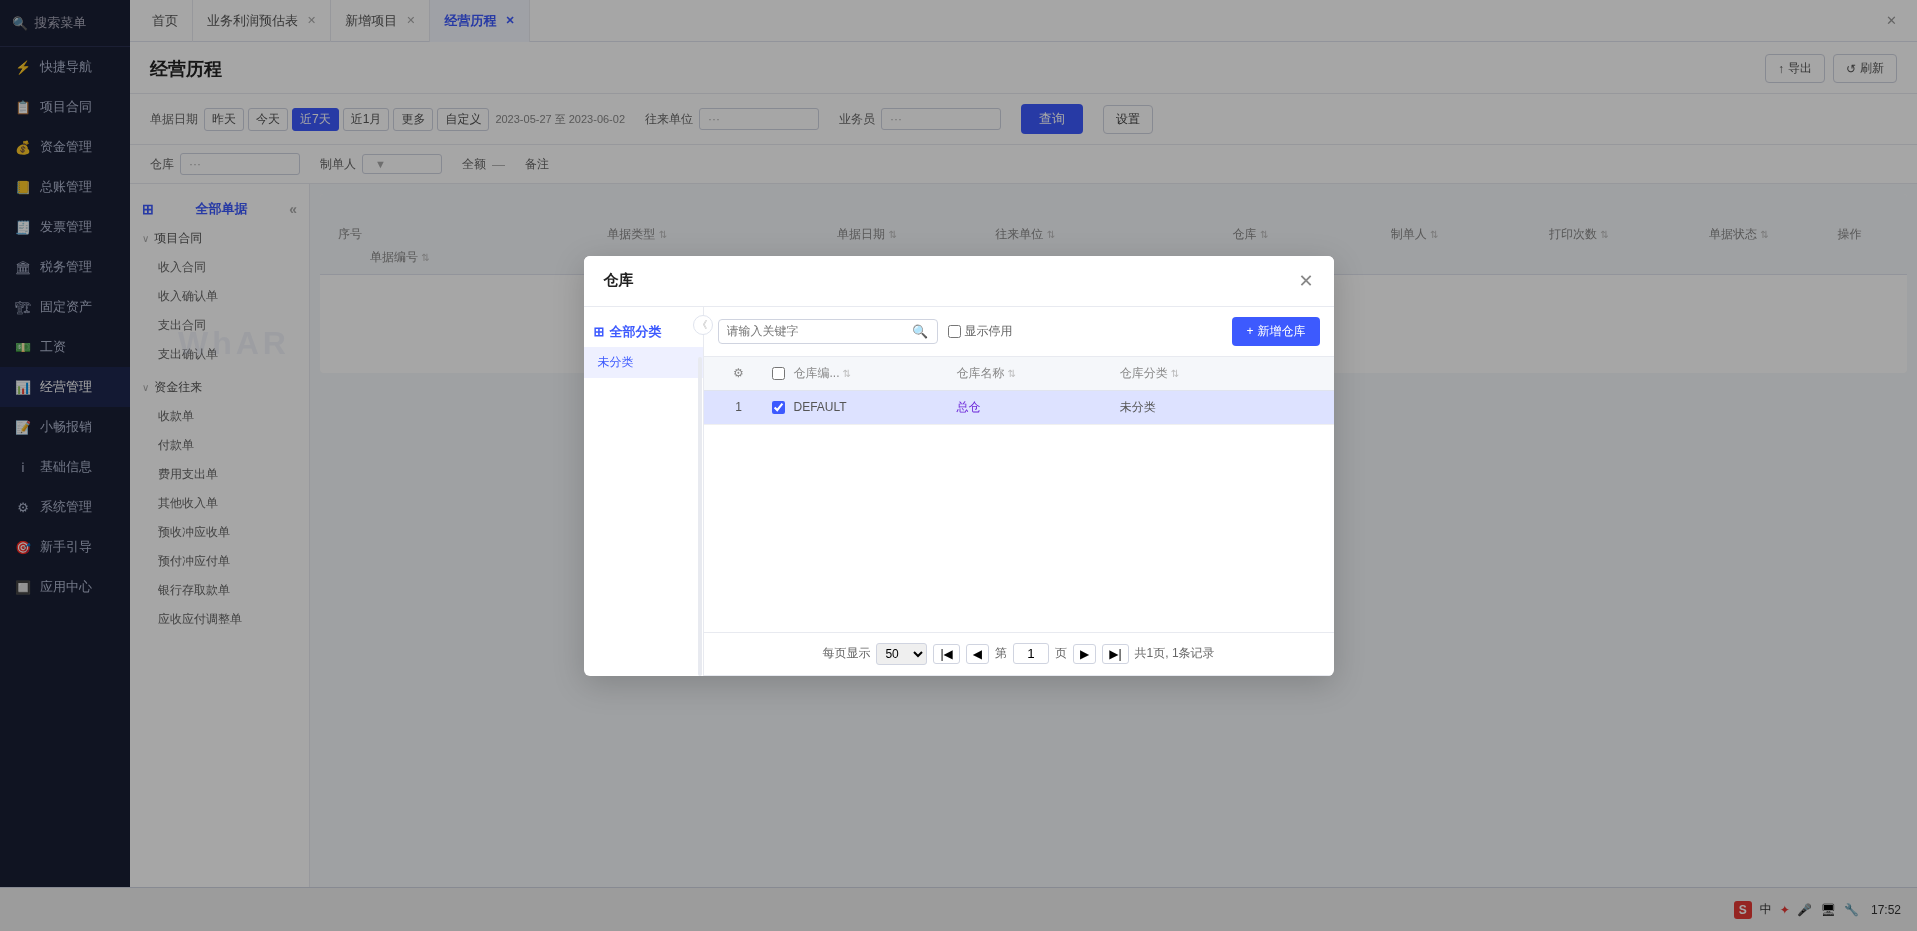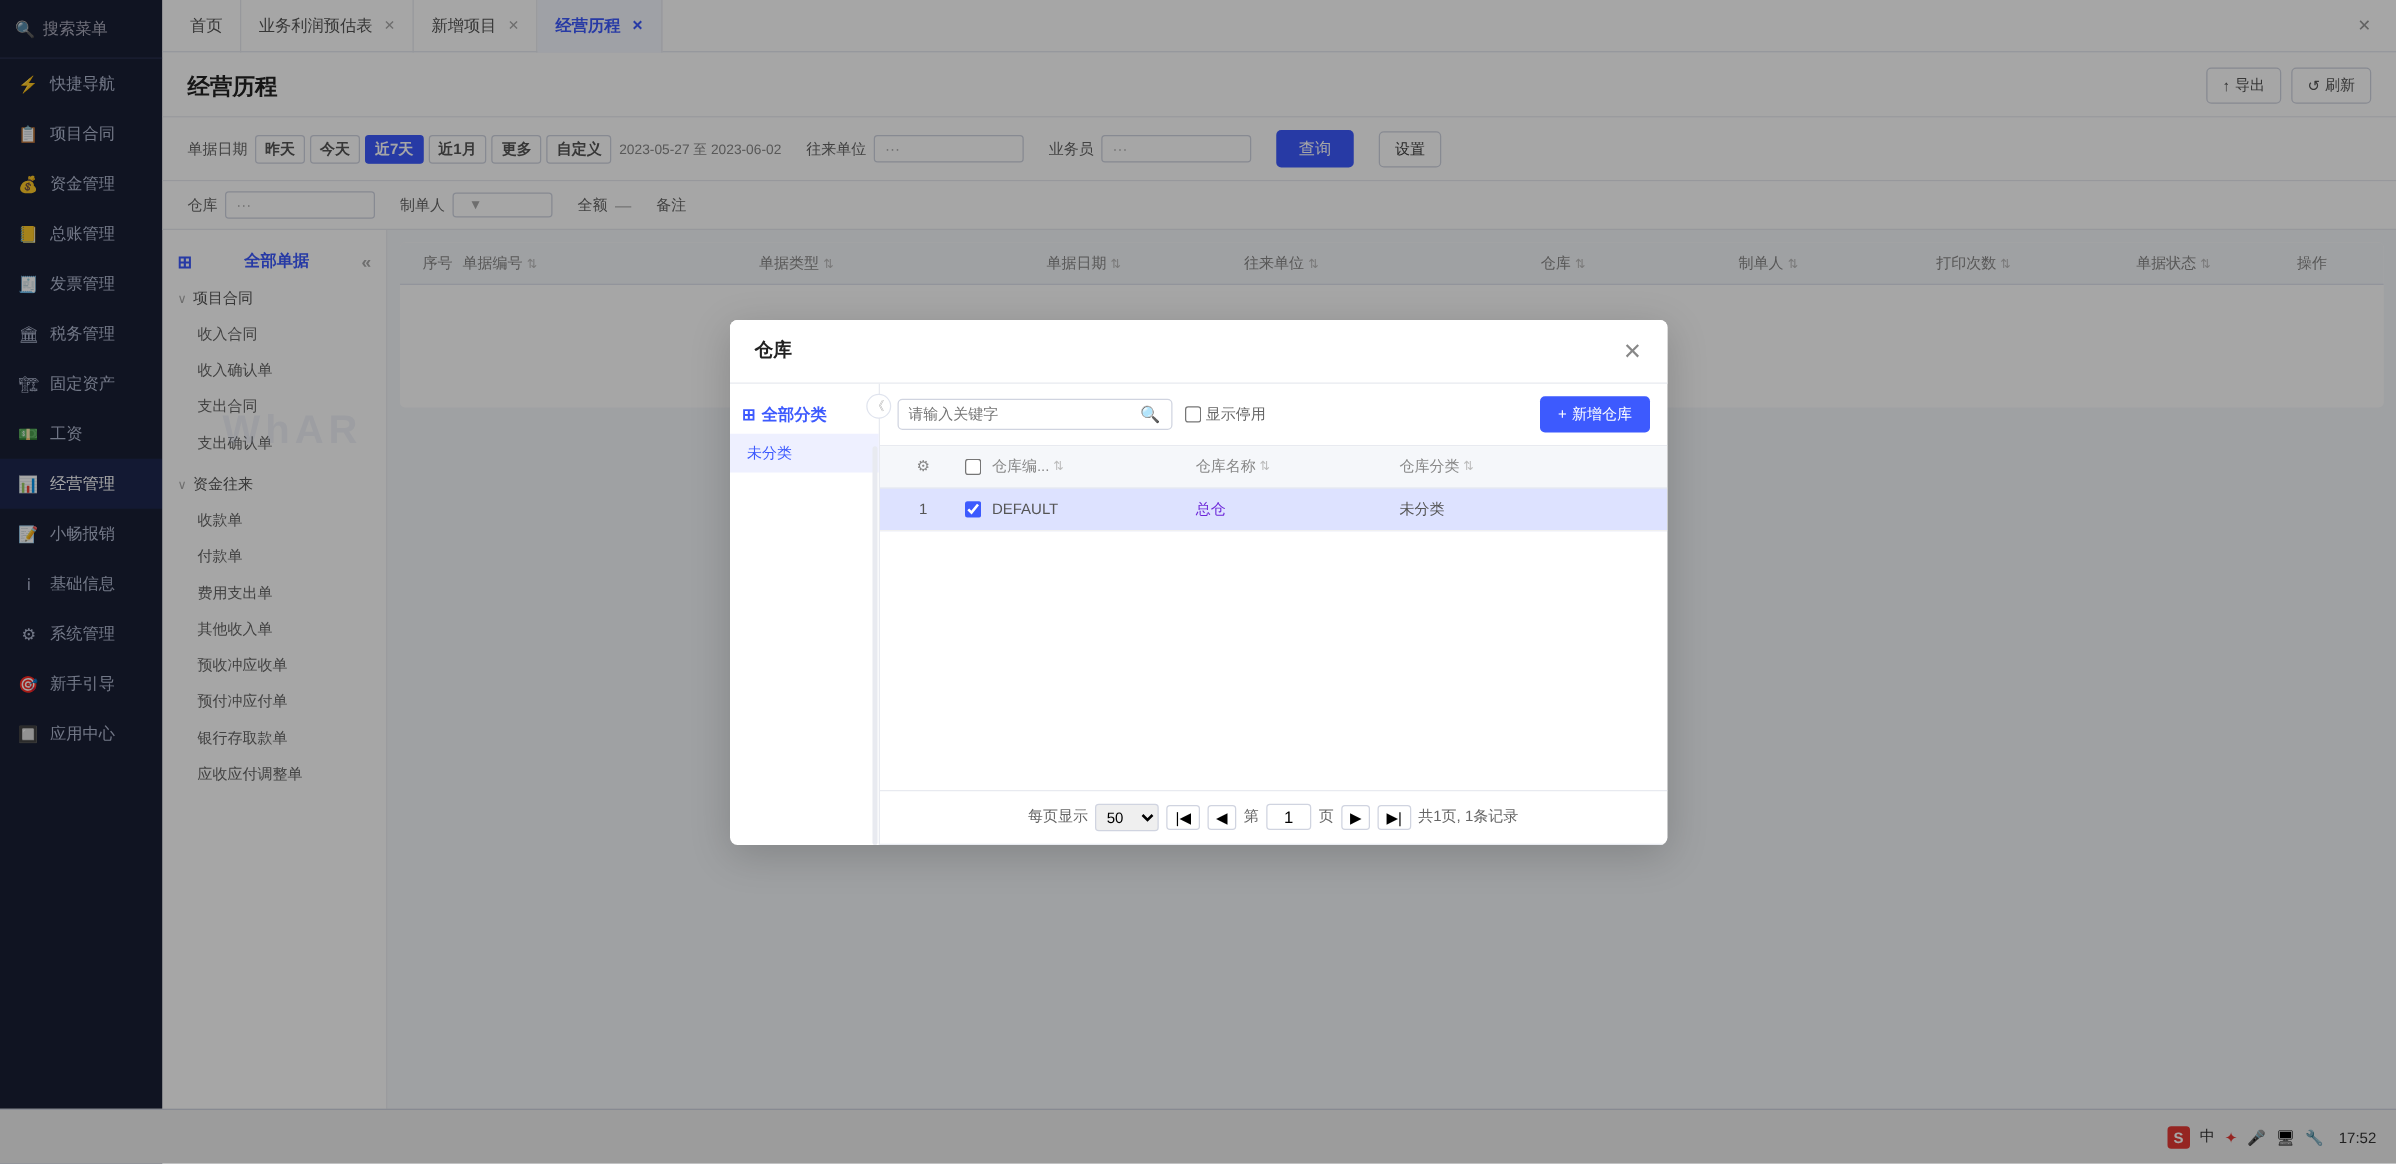--- a/index.html
+++ b/index.html
@@ -61,21 +61,21 @@
     
     .filter-bar {
       background: #fff; padding: 10px 20px; display: flex; align-items: center;
       gap: 20px; border-bottom: 1px solid #e8eaf0; flex-wrap: wrap;
     }
     .filter-group { display: flex; align-items: center; gap: 6px; }
     .filter-label { color: #666; font-size: 12px; white-space: nowrap; }
     .date-range-btns { display: flex; gap: 4px; }
     .date-btn {
       padding: 2px 7px; border: 1px solid #d0d4e0; border-radius: 3px;
-      background: #fff; font-size: 12px; color: #555; cursor: pointer; font-weight: bold;
+      background: #fff; font-size: 12px; color: #555; cursor: pointer;
     }
     .date-btn.active { background: #3d5afe; color: #fff; border-color: #3d5afe; }
     .date-range-text { color: #888; font-size: 11px; }
     .filter-select {
       display: flex; align-items: center; gap: 4px; padding: 3px 8px;
       border: 1px solid #d0d4e0; border-radius: 3px; font-size: 12px; color: #555;
       min-width: 120px; cursor: pointer; background: #fff;
     }
     .filter-select .dots { color: #aaa; }
     .btn-query {
@@ -456,21 +456,21 @@
             <div class="left-nav-item">银行存取款单</div>
             <div class="left-nav-item">应收应付调整单</div>
           </div>
         </div>
     </div>
 
     <div class="table-area">
       <div class="table-container">
         <div class="modal-table-header">
           <span style="width:40px;text-align:center;">序号</span>
-          <span style="flex:1.5;">单据编号 <span style="color:#bbb;font-size:10px;">⇅</span></span>
+          <span style="flex:1.5;margin-top:47px;">单据编号 <span style="color:#bbb;font-size:10px;">⇅</span></span>
           <span style="flex:1.2;">单据类型 <span style="color:#bbb;font-size:10px;">⇅</span></span>
           <span style="flex:1;margin-left:40px;">单据日期 <span style="color:#bbb;font-size:10px;">⇅</span></span>
           <span style="flex:1.5;">往来单位 <span style="color:#bbb;font-size:10px;">⇅</span></span>
           <span style="flex:1;">仓库 <span style="color:#bbb;font-size:10px;">⇅</span></span>
           <span style="flex:1;">制单人 <span style="color:#bbb;font-size:10px;">⇅</span></span>
           <span style="flex:0.8;">打印次数 <span style="color:#bbb;font-size:10px;">⇅</span></span>
           <span style="flex:0.8;text-align:center;">单据状态 <span style="color:#bbb;font-size:10px;">⇅</span></span>
           <span style="flex:0.6;text-align:center;">操作</span>
         </div>
         <div class="table-no-data">

